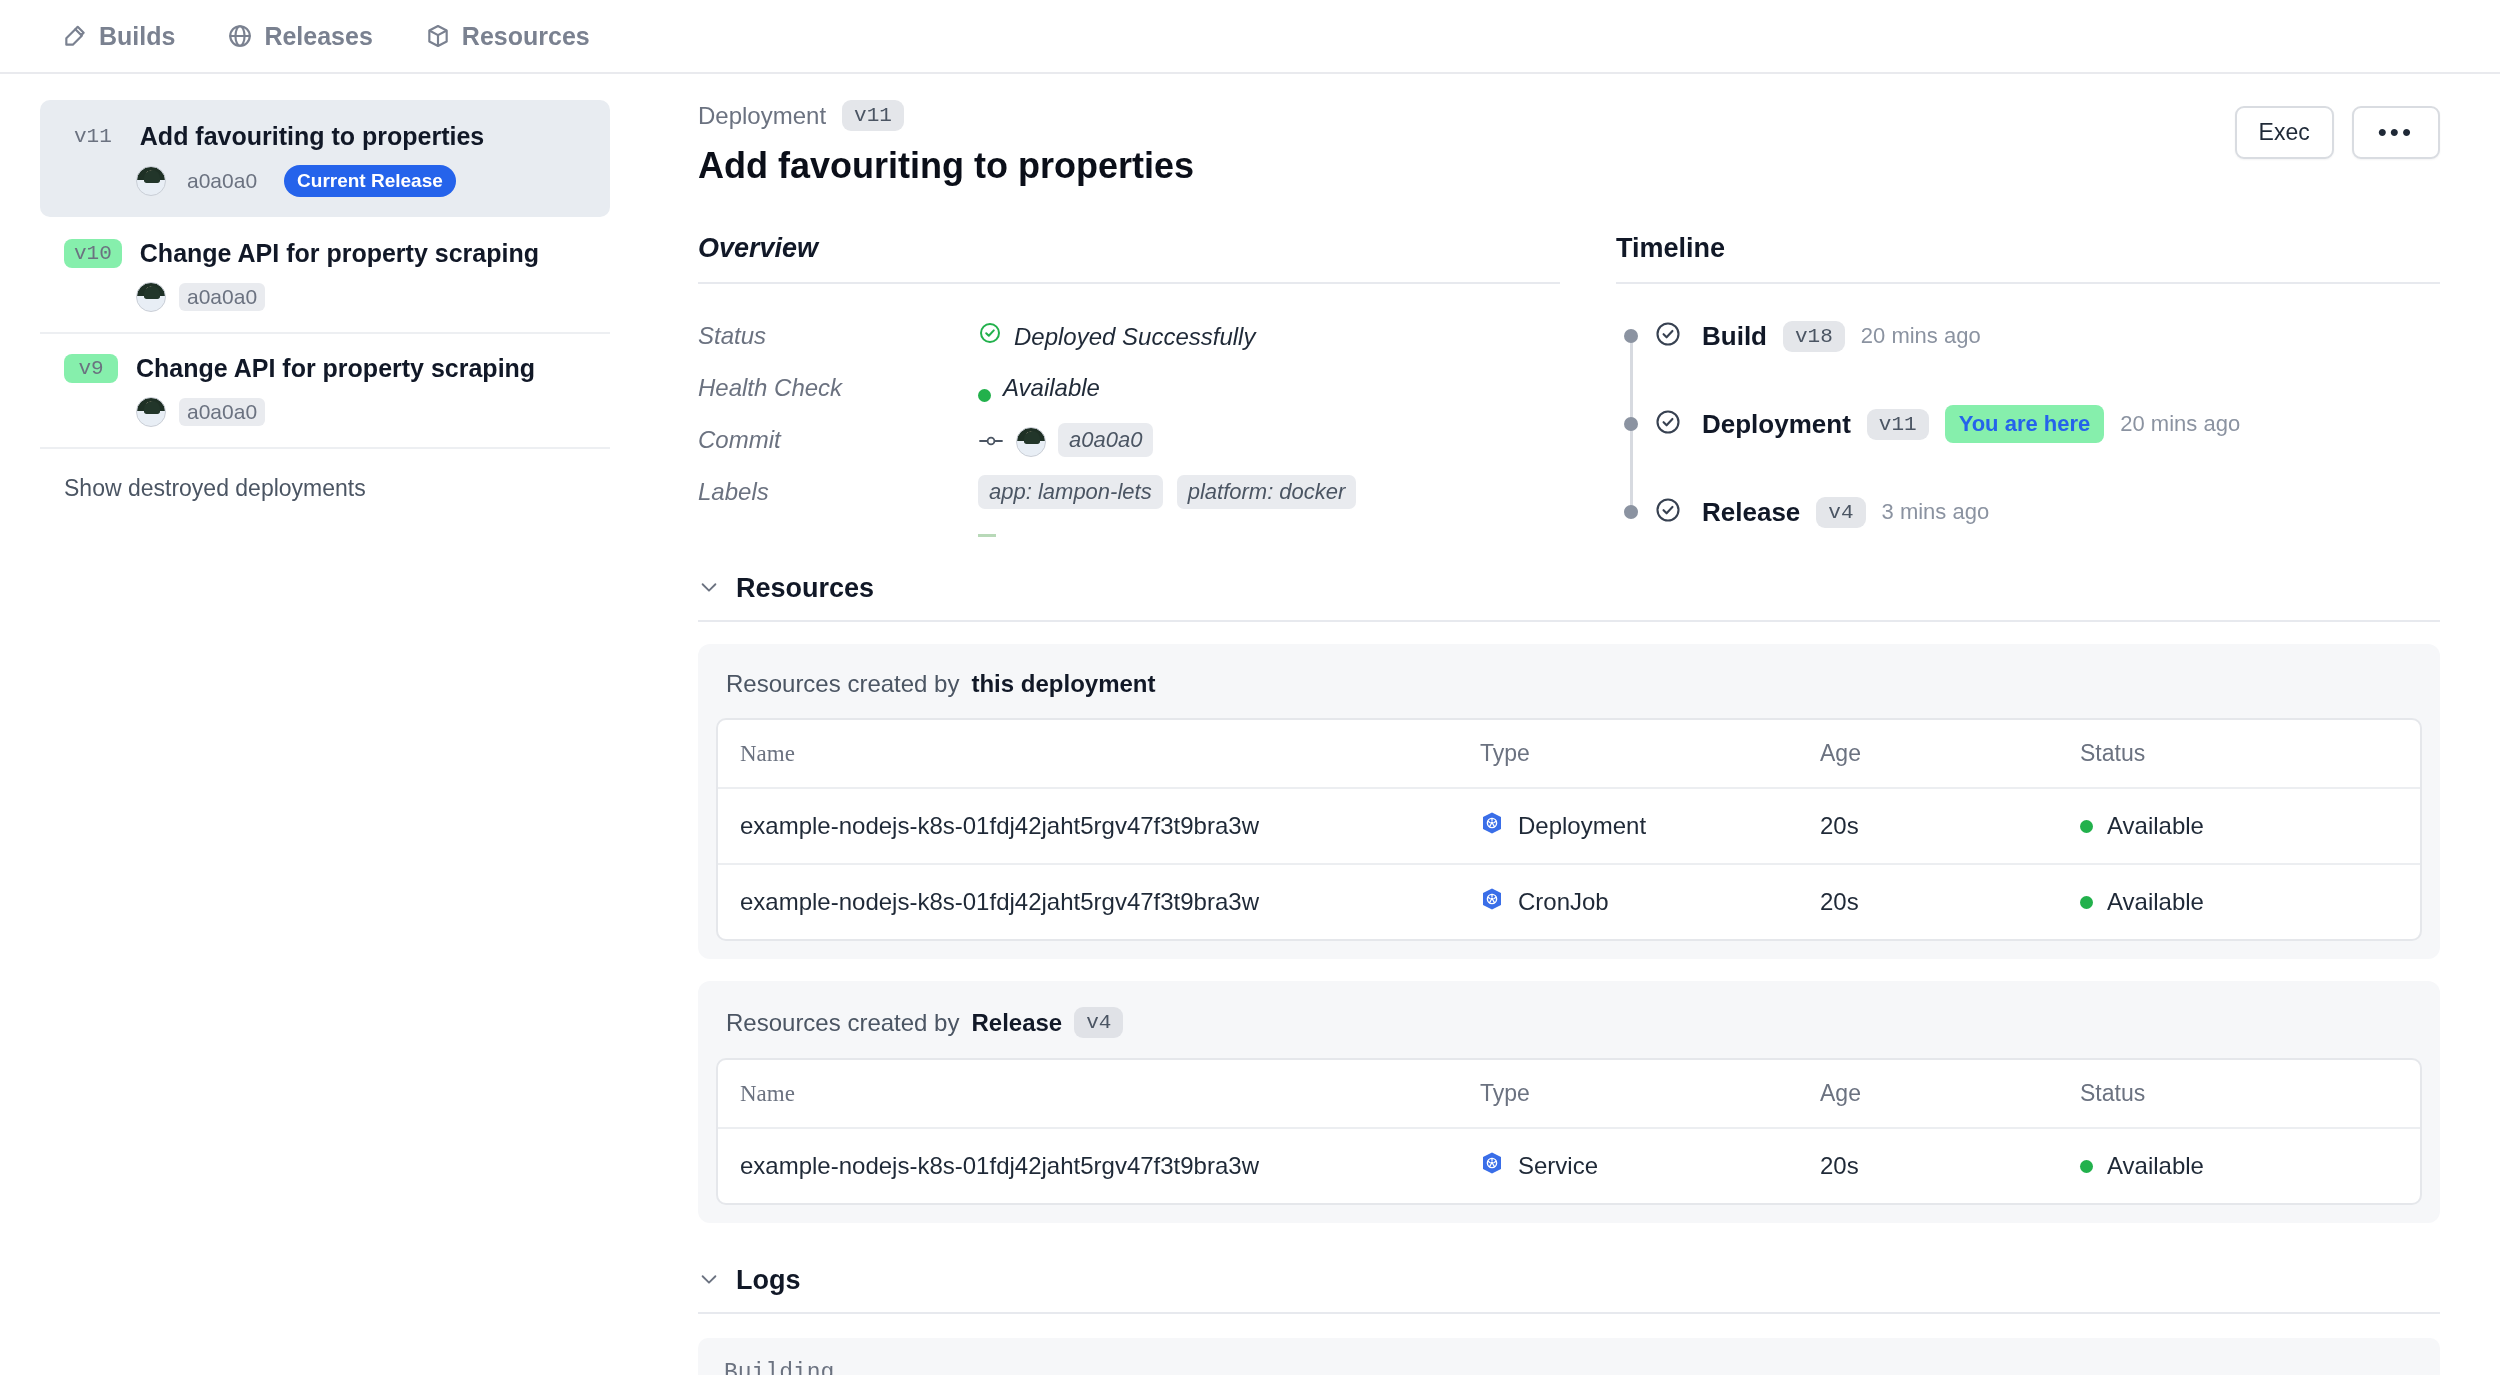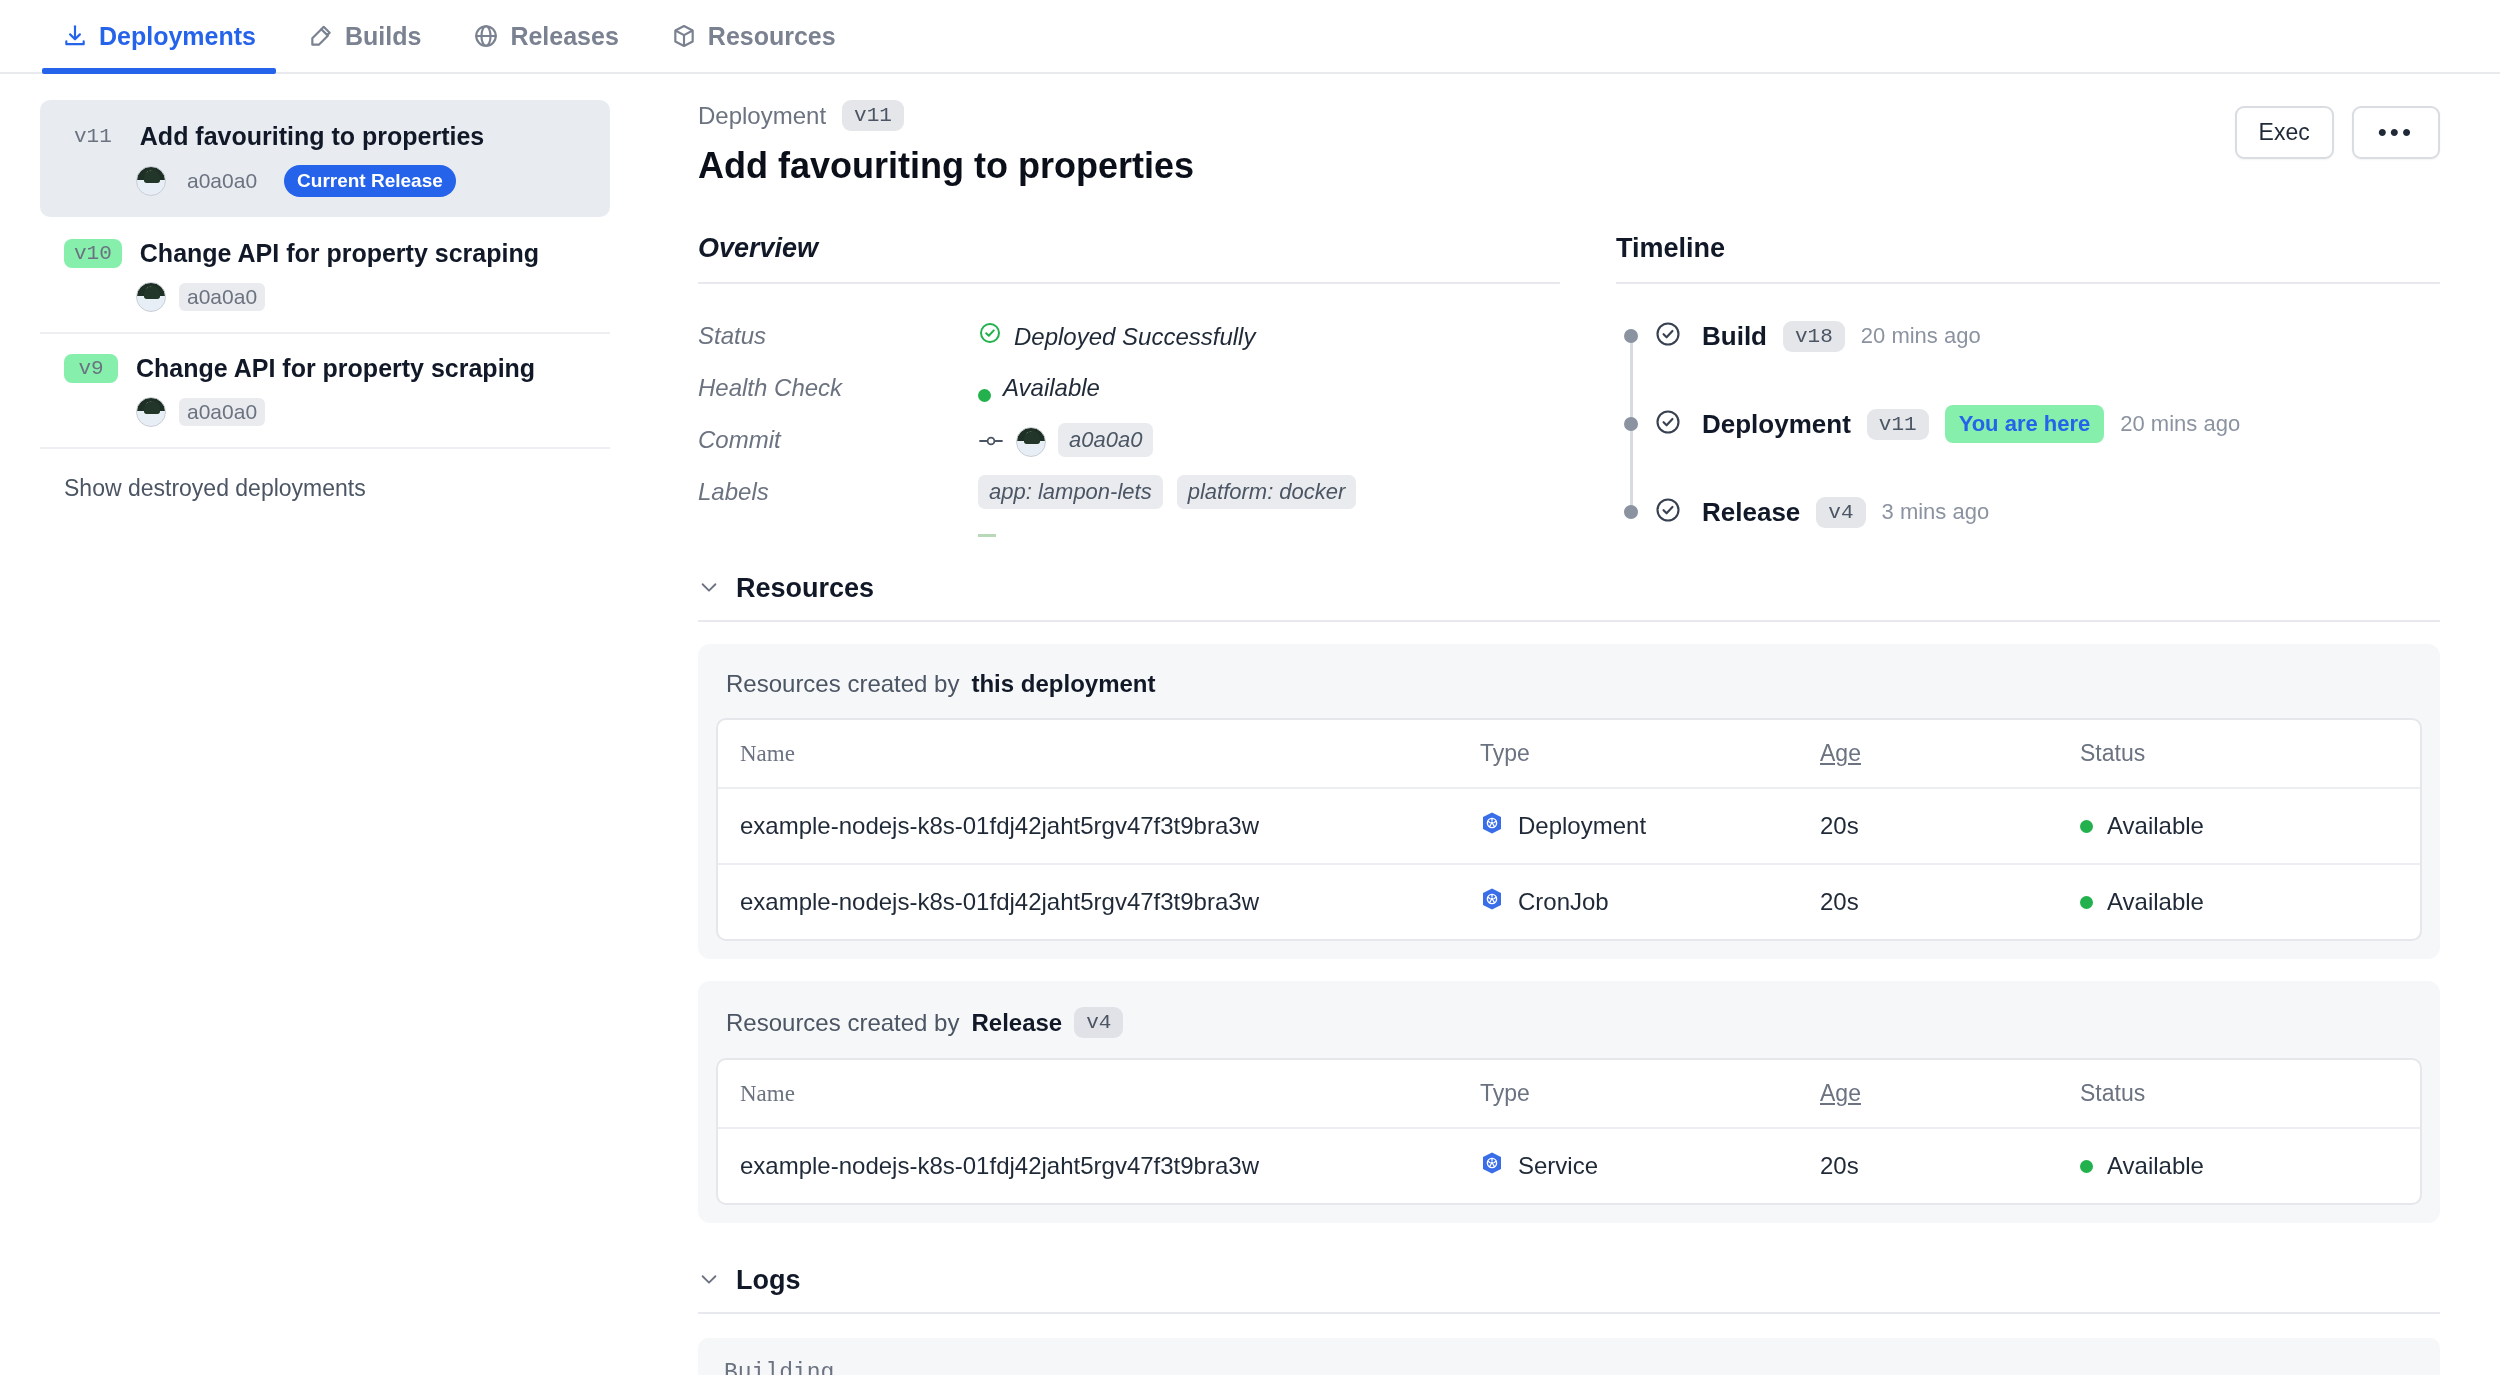--- a/index.html
+++ b/index.html
@@ -240,49 +240,39 @@
     border-bottom: 2px solid #eceef1;
   }
   table.res-table td {
     font-size: 24px; color: #1f2937;
     padding: 22px 0 22px 22px;
     border-bottom: 2px solid #eceef1;
   }
   table.res-table tr:last-child td { border-bottom: none; }
   .col-name { width: 740px; font-family: Liberation Serif, serif; }
   .col-type { width: 340px; }
-  .col-age { width: 260px; text-decoration: underline; }
+  .col-age { width: 260px; }
   .cell-flex { display: flex; align-items: center; gap: 14px; }
 
   .logs-block { margin-top: 42px; }
   .logs-pane {
     background: #f6f7f9;
     border-radius: 10px;
     margin-top: 24px;
     padding: 22px 26px;
     font-family: "Liberation Mono", monospace;
     font-size: 23px;
     color: #6b7280;
     min-height: 70px;
   }
 </style>
 </head>
 <body>
 
 <div class="tabbar">
-  <div class="tab active">
-    <span>
-      <svg width="26" height="26" viewBox="0 0 24 24" fill="none" stroke="currentColor" stroke-width="2" stroke-linecap="round" stroke-linejoin="round">
-        <path d="M12 3v11"></path>
-          <path d="M7.5 10.5 12 15l4.5-4.5"></path>
-          <path d="M4 17v2.5h16V17"></path>
-      </svg>
-    </span>
-    <span>Deployments</span>
-  </div>
   <div class="tab">
     <span>
       <svg width="26" height="26" viewBox="0 0 24 24" fill="none" stroke="currentColor" stroke-width="2" stroke-linecap="round" stroke-linejoin="round">
         <path d="M14.5 3.5 20 9l-2.2 2.2-5.5-5.5z"></path>
           <path d="M12.3 5.7 4 14v6h6l8.3-8.3"></path>
       </svg>
     </span>
     <span>Builds</span>
   </div>
   <div class="tab">

